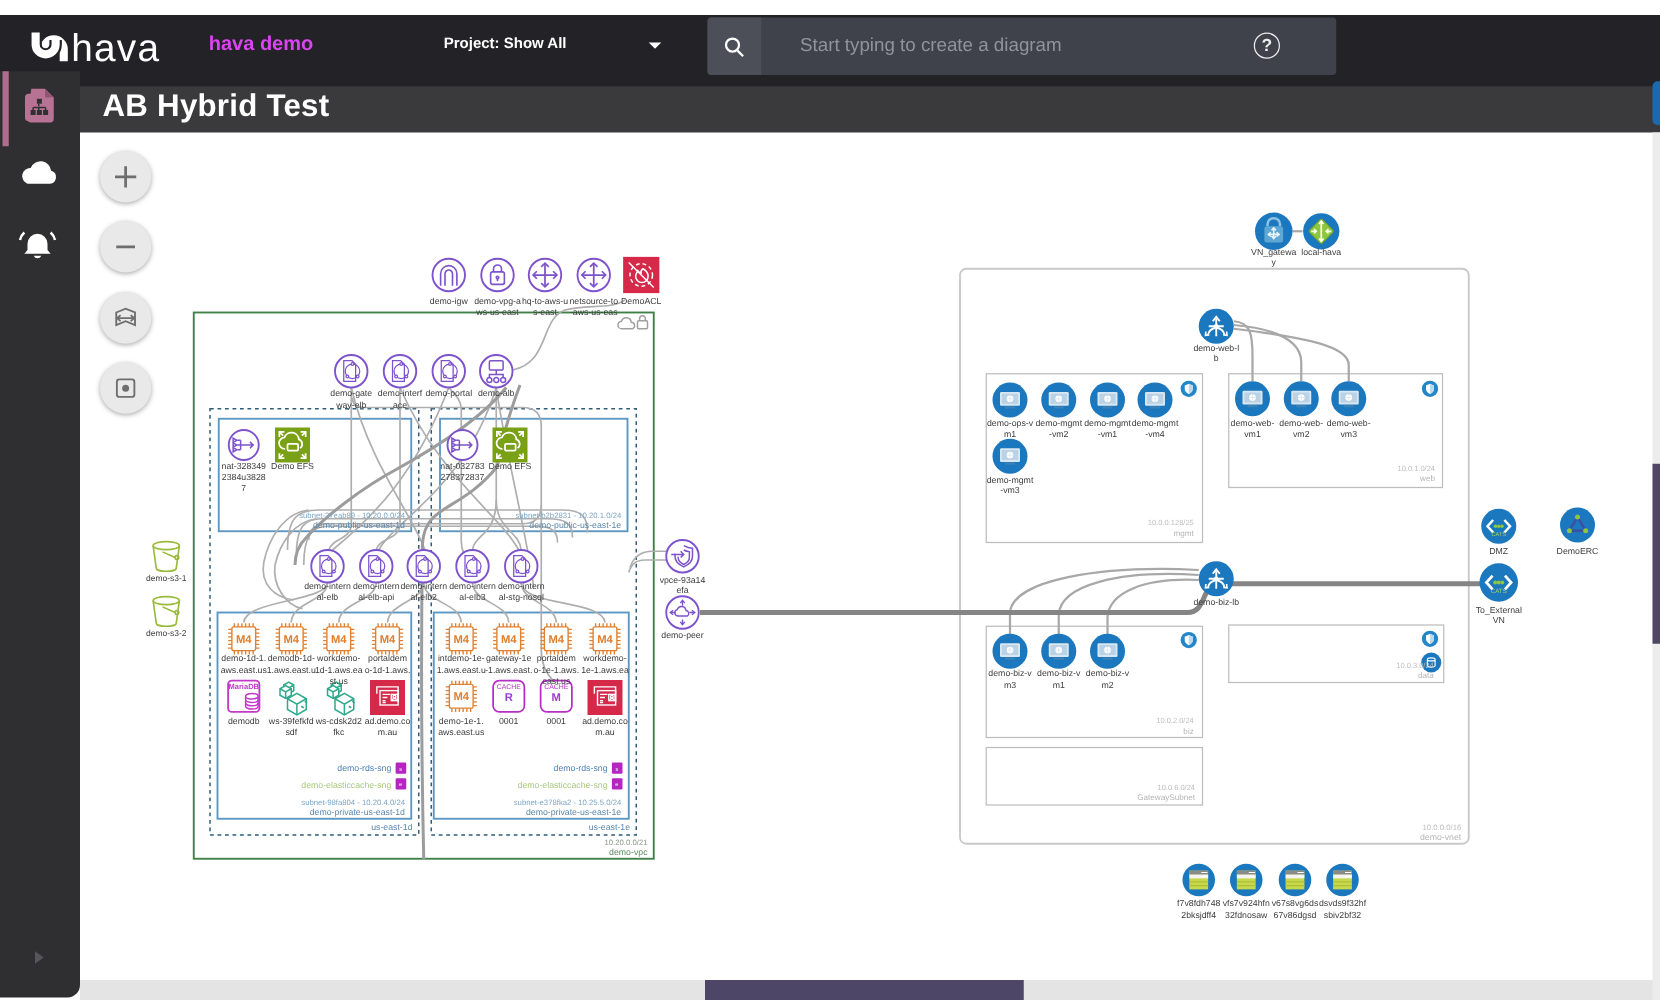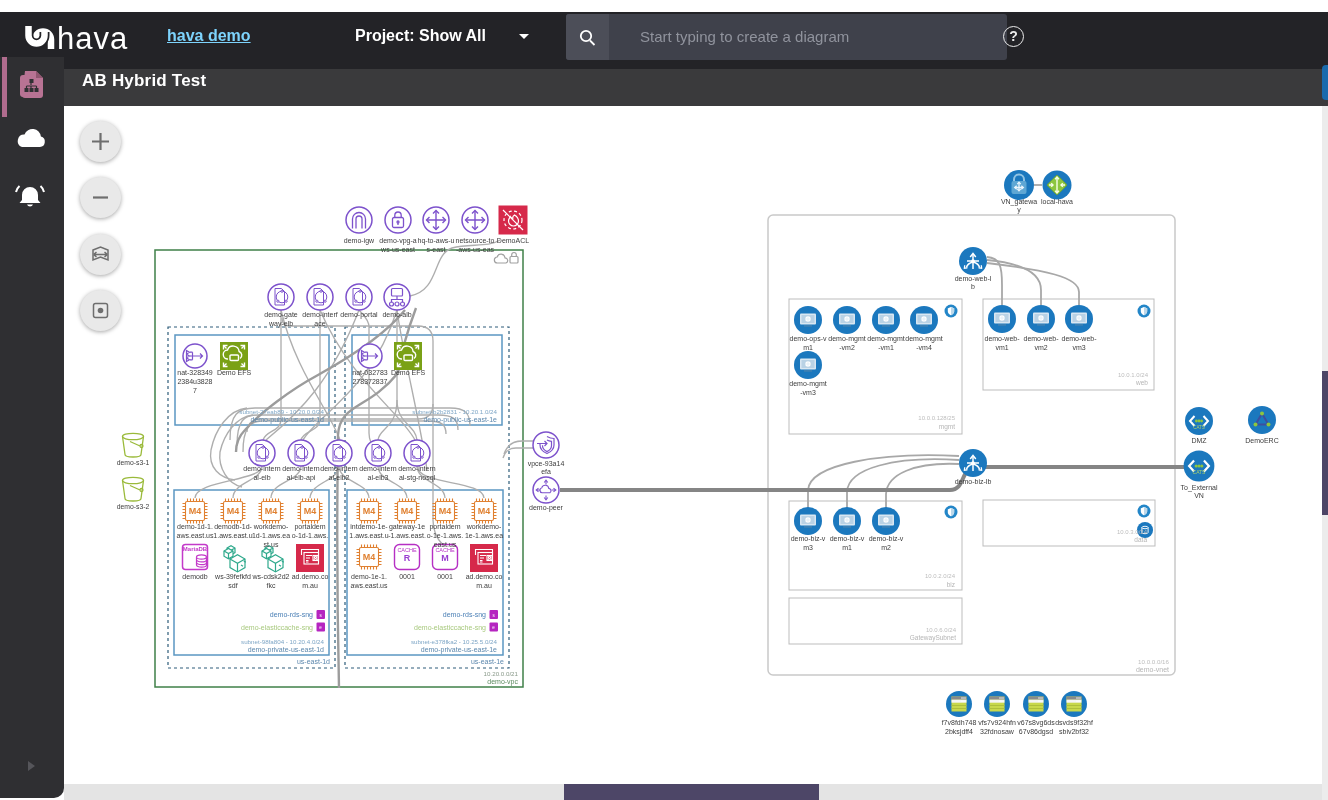--- a/index.html
+++ b/index.html
@@ -1,26 +1,26 @@
 <!DOCTYPE html>
 <html><head>
 <meta charset="utf-8">
 <style>
 * { margin:0; padding:0; box-sizing:border-box; }
 html,body { width:1328px; height:800px; overflow:hidden; background:#fff; font-family:"Liberation Sans", sans-serif; }
 #hdr { position:absolute; left:0; top:12px; width:1328px; height:57px; background:#232327; z-index:5; }
 #sub { position:absolute; left:64px; top:57px; width:1264px; height:49px; background:#3a3a3c; z-index:4; }
 #side { position:absolute; left:0; top:57px; width:64px; height:741px; background:#2f2f32; z-index:6; border-radius:0 0 10px 0; }
 #accent { position:absolute; left:2px; top:0px; width:5px; height:60px; background:#b06c8e; }
-#abtitle { position:absolute; left:18px; top:14px; color:#fff; font-size:17px; font-weight:bold; letter-spacing:0.2px; }
+#abtitle { position:absolute; left:18px; top:14px; color:#fff; font-size:25px; font-weight:bold; letter-spacing:0.2px; }
 #bluetab { position:absolute; left:1322px; top:65px; width:6px; height:35px; background:#1a6aad; border-radius:4px 0 0 4px; z-index:7; }
-#hava-demo { position:absolute; left:167px; top:15px; color:#7dd3fc; font-size:16px; font-weight:bold;text-decoration:underline; }
-#project { position:absolute; left:355px; top:15px; color:#fff; font-size:16px; font-weight:bold; }
+#hava-demo { position:absolute; left:167px; top:15px; color:#d946ef; font-size:16px; font-weight:bold; }
+#project { position:absolute; left:355px; top:15px; color:#fff; font-size:12px; font-weight:bold; }
 #caret { position:absolute; left:519px; top:22px; width:0; height:0; border-left:5px solid transparent; border-right:5px solid transparent; border-top:5px solid #fff; }
-#search { position:absolute; left:566px; top:2px; width:441px; height:46px; background:#3f414b; border-radius:3px; }
+#search { position:absolute; left:566px; top:2px; width:503px; height:46px; background:#3f414b; border-radius:3px; }
 #searchicon { position:absolute; left:0; top:0; width:43px; height:46px; background:#4c4e58; border-radius:3px 0 0 3px; }
 #ph { position:absolute; left:74px; top:14px; color:#90939d; font-size:15px; }
 #help { position:absolute; left:1003px; top:14px; width:21px; height:21px; border:1.6px solid #ececec; border-radius:50%; color:#ececec; font-size:14px; text-align:center; line-height:19px; font-weight:bold; }
 .zbtn { position:absolute; width:41px; height:41px; background:#e9e9e9; border-radius:50%; box-shadow:0 1px 4px rgba(0,0,0,0.35); z-index:3; }
 #sbr { position:absolute; left:1322px; top:106px; width:6px; height:694px; background:#ececec; z-index:6; }
 #sbr-t { position:absolute; left:0; top:265px; width:6px; height:144px; background:#4d4667; }
 #sbb { position:absolute; left:64px; top:784px; width:1264px; height:16px; background:#e4e4e4; z-index:5; }
 #sbb-t { position:absolute; left:500px; top:0; width:255px; height:16px; background:#4d4667; }
 svg text { font-family:"Liberation Sans", sans-serif; }
 </style>

